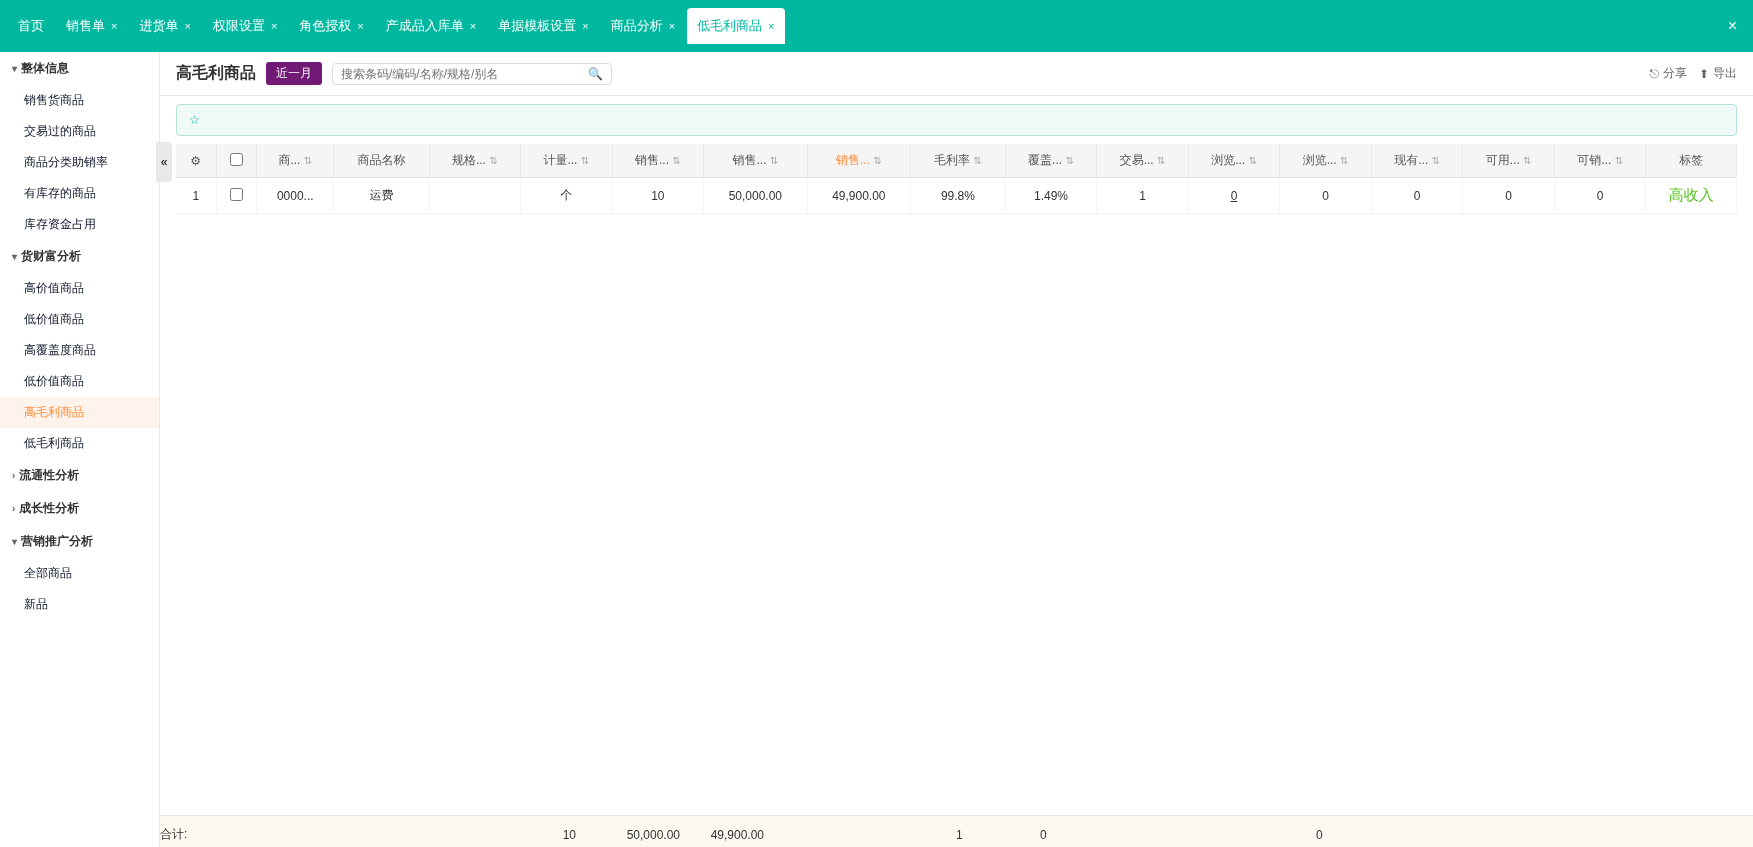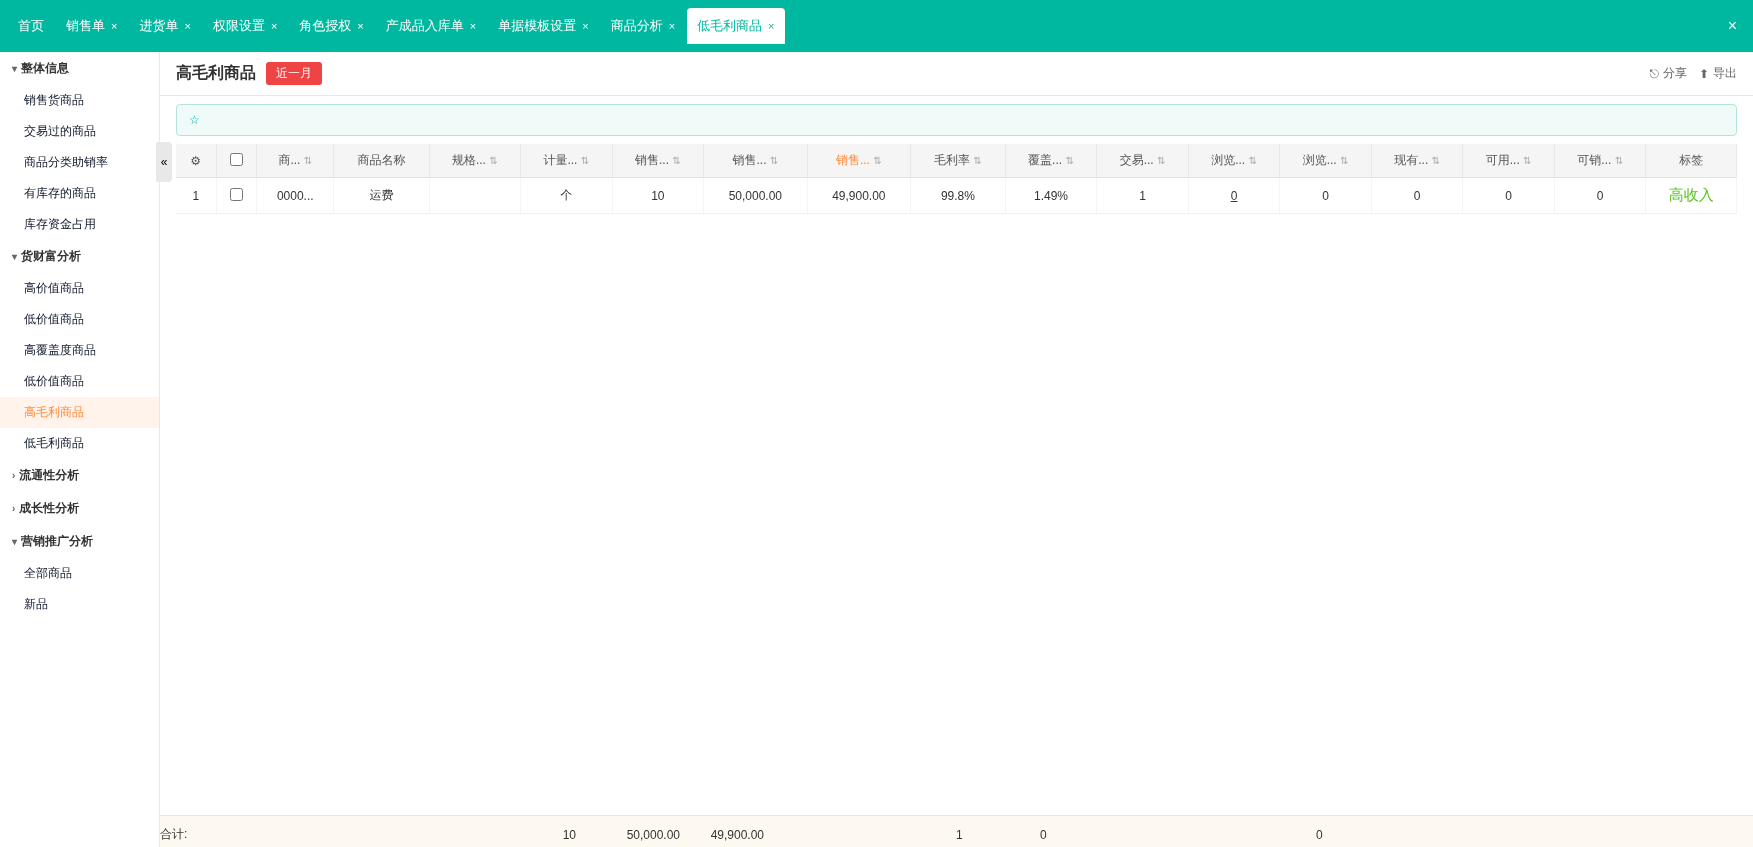--- a/index.html
+++ b/index.html
@@ -96,21 +96,21 @@
       padding: 10px 16px;
       border-bottom: 1px solid #e8e8e8;
       gap: 10px;
     }
     .content-title {
       font-size: 16px;
       font-weight: bold;
       color: #333;
     }
     .period-btn {
-      background: #ef4444;
+      background: #701a75;
       color: #fff;
       border: none;
       border-radius: 3px;
       padding: 3px 10px;
       font-size: 12px;
       cursor: pointer;
     }
     .search-box {
       display: flex;
       align-items: center;
@@ -336,20 +336,24 @@
     <div class="sidebar-item">
       <span>新品</span>
     </div>
   </div>
 
   <div class="content-area">
 
     <div class="content-header">
       <span class="content-title">高毛利商品</span>
       <button class="period-btn">近一月</button>
+      <div class="search-box">
+        <input type="text" placeholder="搜索条码/编码/名称/规格/别名" style="">
+        <span class="search-icon">🔍</span>
+      </div>
       <div class="header-actions">
         <div class="action-btn">
           <span>⎋</span>
           <span>分享</span>
         </div>
         <div class="action-btn">
           <span>⬆</span>
           <span>导出</span>
         </div>
       </div>

